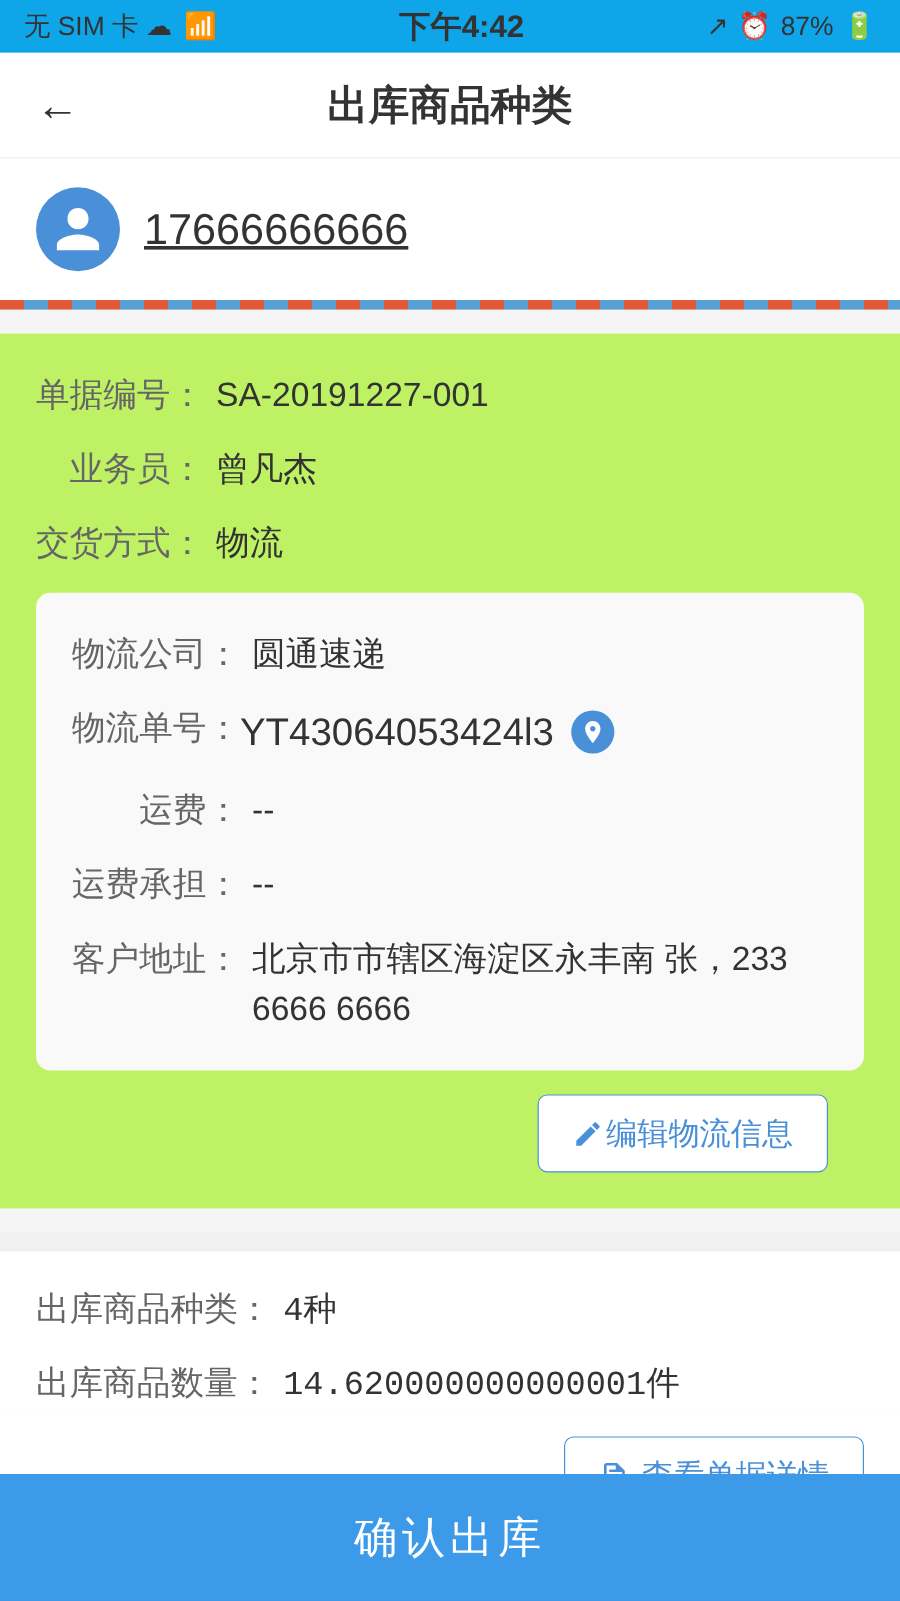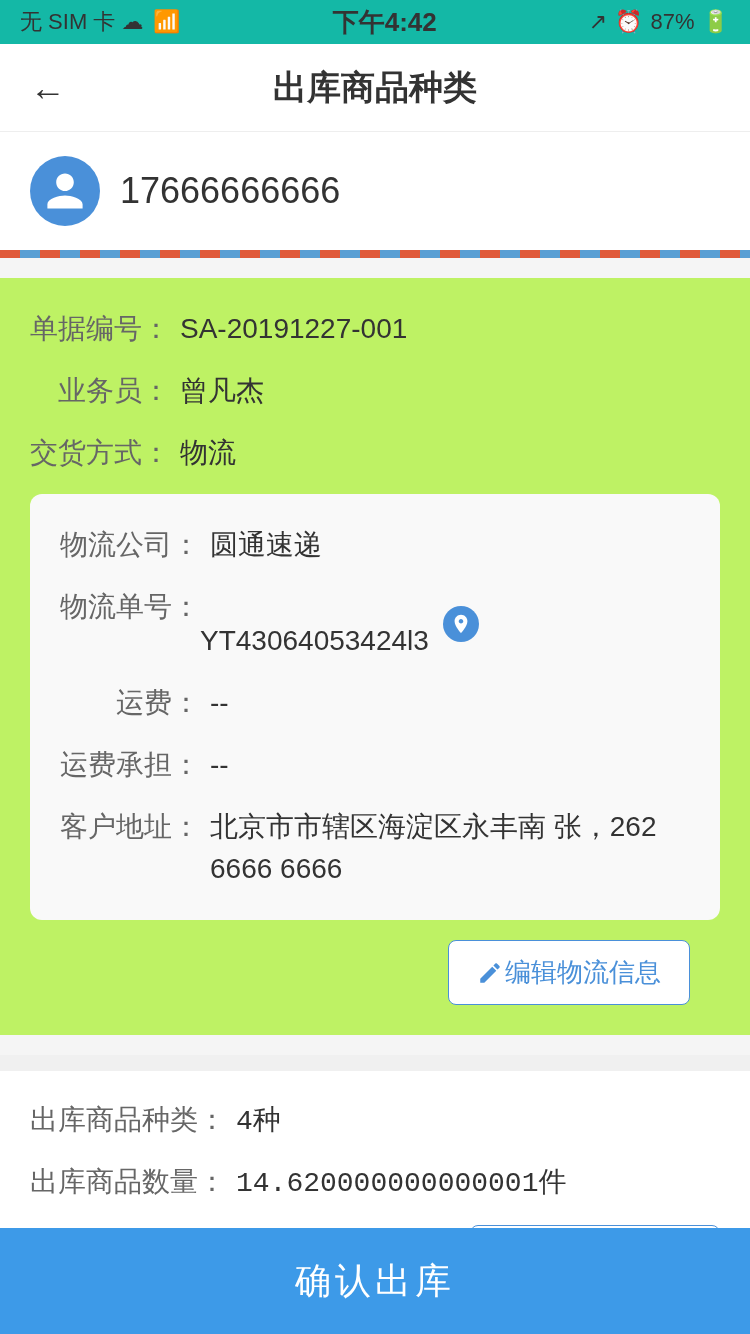--- a/index.html
+++ b/index.html
@@ -10,21 +10,21 @@
       font-family: -apple-system, 'PingFang SC', 'Helvetica Neue', Arial, sans-serif;
       background: #f5f5f5;
       font-size: 28px;
       color: #333;
     }
 
     
     .status-bar {
       width: 750px;
       height: 44px;
-      background: #14b8a6;
+      background: #0ea5e9;
       display: flex;
       align-items: center;
       justify-content: space-between;
       padding: 0 20px;
       font-size: 24px;
       font-weight: 500;
     }
     .status-left {
       display: flex;
       align-items: center;
@@ -89,20 +89,21 @@
     }
     .customer-avatar svg {
       width: 44px;
       height: 44px;
       fill: #fff;
     }
     .customer-name {
       font-size: 36px;
       font-weight: 500;
       color: #333;
+      text-decoration: underline;
     }
 
     
     .dashed-divider {
       width: 750px;
       height: 8px;
       background: repeating-linear-gradient(
         90deg,
         #e05a3a 0px, #e05a3a 20px,
         #5a9fd4 20px, #5a9fd4 40px
@@ -168,22 +169,21 @@
       font-size: 28px;
       flex: 1;
       margin-left: 10px;
     }
     .tracking-row {
       display: flex;
       align-items: center;
     }
     .tracking-number {
       color: #333;
-      font-size: 28px;
-      margin-top: 34px;
+      font-size: 32px;
     }
     .location-icon {
       margin-left: 14px;
       width: 36px;
       height: 36px;
       background: #4a90d9;
       border-radius: 50%;
       display: flex;
       align-items: center;
       justify-content: center;
@@ -362,21 +362,21 @@
       <div class="logistics-row">
         <span class="logistics-label">运费：</span>
         <span class="logistics-value">--</span>
       </div>
       <div class="logistics-row">
         <span class="logistics-label">运费承担：</span>
         <span class="logistics-value">--</span>
       </div>
       <div class="logistics-row">
         <span class="logistics-label">客户地址：</span>
-        <span class="logistics-value">北京市市辖区海淀区永丰南  张，262 6666 6666</span>
+        <span class="logistics-value">北京市市辖区海淀区永丰南  张，233 6666 6666</span>
       </div>
     </div>
 
     <div class="edit-btn-row">
       <button class="edit-btn">
         <svg viewBox="0 0 24 24">
           <path d="M3 17.25V21h3.75L17.81 9.94l-3.75-3.75L3 17.25zM20.71 7.04c.39-.39.39-1.02 0-1.41l-2.34-2.34c-.39-.39-1.02-.39-1.41 0l-1.83 1.83 3.75 3.75 1.83-1.83z"></path>
         </svg>
         <span>编辑物流信息</span>
       </button>

